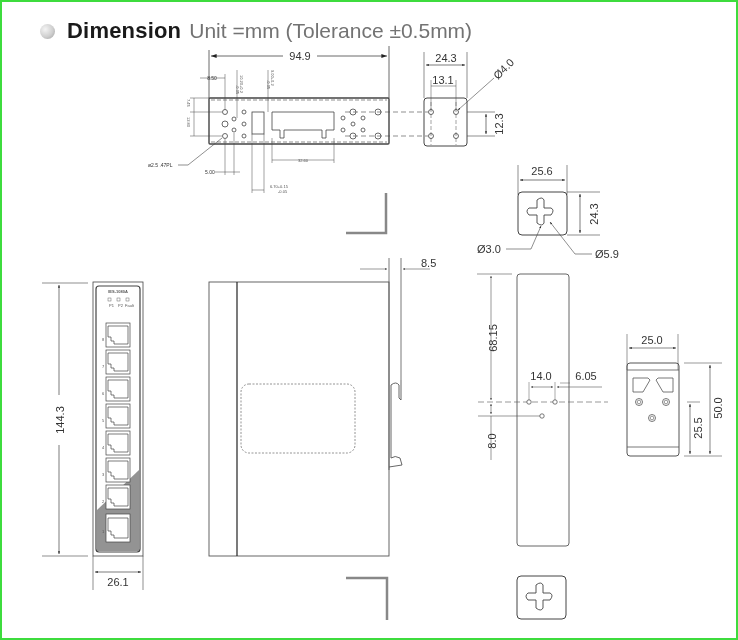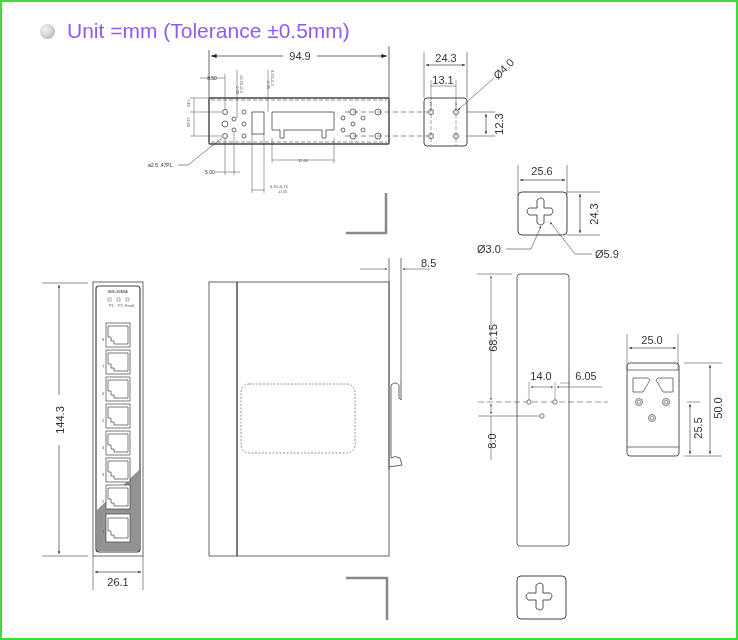--- a/index.html
+++ b/index.html
@@ -1,33 +1,34 @@
 <!DOCTYPE html>
 <html><head>
 <meta charset="utf-8">
 <style>
   html, body { margin: 0; padding: 0; background: #ffffff; }
   body { width: 738px; height: 640px; overflow: hidden; position: relative; font-family: "Liberation Sans", sans-serif; }
   .frame { position: absolute; left: 0; top: 0; width: 734px; height: 636px; border: 2px solid #3ddc3d; border-right-width: 2px; box-sizing: content-box; }
   .header { position: absolute; left: 40px; top: 14px; height: 34px; display: flex; align-items: center; white-space: nowrap; }
   .bullet { width: 15px; height: 15px; border-radius: 50%; background: radial-gradient(circle at 35% 35%, #f4f4f4 0%, #cfcfcf 55%, #9c9c9c 100%); margin-right: 12px; }
   .title-bold { font-family: "Liberation Sans", sans-serif; font-weight: bold; font-size: 22px; color: #1a1a1a; margin-right: 8px; letter-spacing: 0.2px; }
-  .title-rest { font-family: "Liberation Sans", sans-serif; font-size: 21px; color: #8b5cf6; }
+  .title-rest { font-family: "Liberation Sans", sans-serif; font-size: 21px; color: #737373; }
   svg { position: absolute; left: 0; top: 0; }
   .dim { font-family: "Liberation Sans", sans-serif; font-size: 11px; fill: #333333; }
   .dim-sm { font-family: "Liberation Sans", sans-serif; font-size: 5px; fill: #333333; }
   .dim-xs { font-family: "Liberation Sans", sans-serif; font-size: 4px; fill: #555555; }
 </style>
 </head>
 <body>
 
 <div class="frame"></div>
 
 <div class="header">
   <span class="bullet"></span>
+  <span class="title-bold">Dimension</span>
   <span class="title-rest">Unit =mm (Tolerance ±0.5mm)</span>
 </div>
 
 <svg width="738" height="640" viewBox="0 0 738 640">
   <defs>
     <marker id="arr" viewBox="0 0 10 10" refX="10" refY="5" markerWidth="7" markerHeight="7" orient="auto-start-reverse">
       <path d="M0,1.5 L10,5 L0,8.5 z" fill="#222"></path>
     </marker>
     <marker id="arrs" viewBox="0 0 10 10" refX="10" refY="5" markerWidth="4" markerHeight="4" orient="auto-start-reverse">
       <path d="M0,1.5 L10,5 L0,8.5 z" fill="#222"></path>

